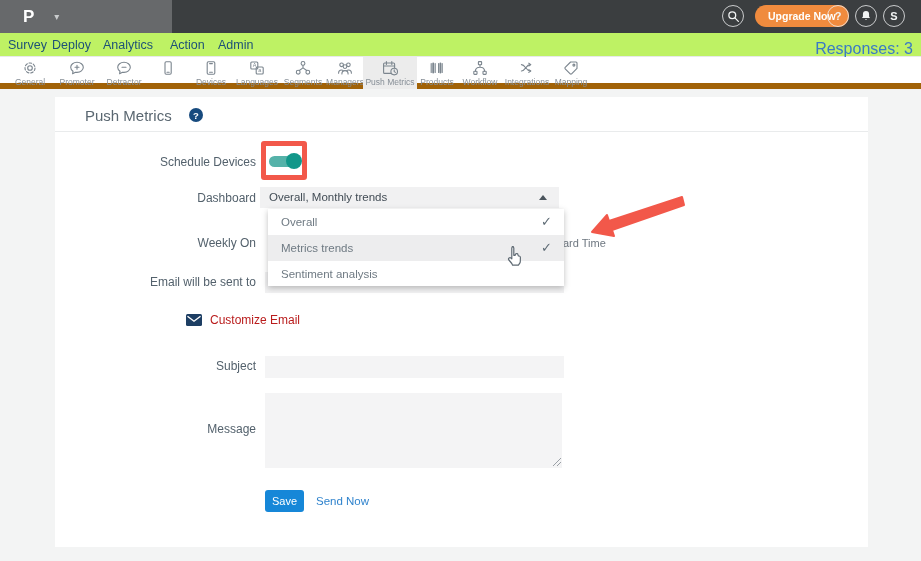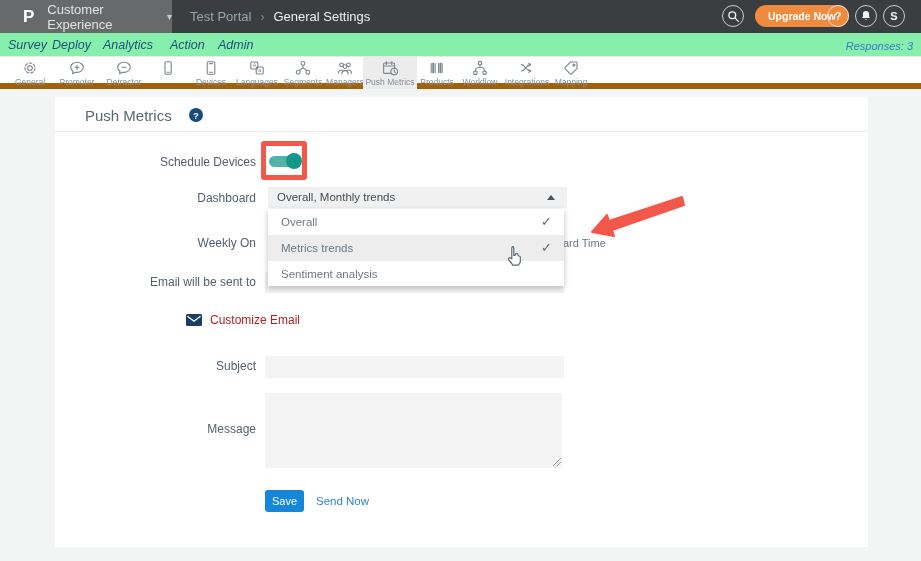--- a/index.html
+++ b/index.html
@@ -19,24 +19,24 @@
   .crumb-sep { color:#878d90; margin:0 9px; font-size:12px; }
   .crumb-page { color:#eef0f0; }
   .tb-circle { position:absolute; top:5px; width:22px; height:22px; border-radius:50%;
                border:1.5px solid rgba(236,238,239,.8); display:flex; align-items:center; justify-content:center;
                color:#f2f4f4; font-size:11px; font-weight:bold; }
   .upgrade-btn { position:absolute; left:755px; top:5px; height:22px; padding:0 13px; border-radius:11px;
                  background:#f08b3e; border:none; color:#fff; font-size:10.5px; font-weight:bold;
                  display:flex; align-items:center; font-family:"Liberation Sans",sans-serif; }
 
   
-  .navrow { position:absolute; left:0; top:33px; width:921px; height:24px; background:#86efac; border-bottom:1px solid #e7e9ea;font-style:italic; }
+  .navrow { position:absolute; left:0; top:33px; width:921px; height:24px; background:#bef264; border-bottom:1px solid #e7e9ea; }
   .nav-item { position:absolute; top:5px; font-size:12.5px; color:#1d5177; cursor:pointer; }
   .nav-item.active { padding-bottom:10px; border-bottom:2px solid #56b1d8; }
-  .responses { position:absolute; right:8px; top:7px; font-size:11px; color:#3a7ac5;padding-left:48px; }
+  .responses { position:absolute; right:8px; top:7px; font-size:16px; color:#3a7ac5;padding-left:48px; }
 
   
   .toolbar { position:absolute; left:0; top:57px; width:921px; height:32px; background:#fff; border-bottom:6px solid #a16207; }
   .tool-item { position:absolute; top:0; width:54px; height:32px; display:flex; flex-direction:column;
                align-items:center; cursor:pointer; }
   .tool-item.active { background:#ececec; }
   .tool-icon { margin-top:2px; height:18px; }
   .tool-icon svg { stroke:#7b858e; fill:none; stroke-width:1.1; stroke-linecap:round; stroke-linejoin:round; }
   .tool-label { font-size:8.5px; color:#878f97; margin-top:0px; white-space:nowrap; }
 
@@ -51,21 +51,21 @@
   .form-label { position:absolute; right:665px; font-size:12px; color:#53616c; white-space:nowrap; }
 
   
   .red-box { position:absolute; left:261px; top:141px; width:46px; height:39px;
              border:5px solid #f2584a; border-radius:3px; z-index:6; }
   .toggle { position:absolute; left:269px; top:156px; width:31px; height:11px; border-radius:6px;
             background:#55b2a9; z-index:7; cursor:pointer; }
   .toggle-knob { position:absolute; right:-2px; top:-3px; width:16px; height:16px; border-radius:50%; background:#12978a; }
 
   
-  .select-field { position:absolute; left:268px; top:187px; width:299px; height:21px; background:#f1f1f2;
+  .select-field { position:absolute; left:260px; top:187px; width:299px; height:21px; background:#f1f1f2;
                   font-size:11.5px; color:#424c55; line-height:21px; padding-left:9px; cursor:pointer; z-index:2; }
   .select-caret { position:absolute; right:12px; top:8px; width:0; height:0;
                   border-left:4px solid transparent; border-right:4px solid transparent;
                   border-bottom:5px solid #4a545c; }
   .dropdown-panel { position:absolute; left:268px; top:209px; width:296px; height:77px; background:#fff;
                     box-shadow:0 2px 6px rgba(0,0,0,.25); z-index:3; }
   .dd-row { position:relative; height:26px; line-height:26px; padding-left:13px; font-size:11.5px;
             color:#6f7a83; cursor:pointer; }
   .dd-row.hovered { background:#ededee; }
   .dd-check { position:absolute; right:12px; top:0; color:#5d6a74; font-size:13px; }
@@ -92,27 +92,21 @@
   .hand-cursor { position:absolute; left:505px; top:245px; z-index:9; pointer-events:none; }
 </style>
 </head>
 <body>
 
 <div id="app">
 
   <div class="topbar">
     <div class="topbar-left">
       <span class="logo">P</span>
-      <span class="product">Customer Experience</span>
       <span class="product-caret">▾</span>
-    </div>
-    <div class="breadcrumb">
-      <span class="crumb-portal">Test Portal</span>
-      <span class="crumb-sep">›</span>
-      <span class="crumb-page">General Settings</span>
     </div>
 
     <div class="tb-circle" style="left:722px;">
       <svg width="13" height="13" viewBox="0 0 16 16">
         <circle cx="6.5" cy="6.5" r="4.2" fill="none" stroke="#f2f4f4" stroke-width="1.6"></circle>
         <line x1="10" y1="10" x2="14" y2="14" stroke="#f2f4f4" stroke-width="1.6" stroke-linecap="round"></line>
       </svg>
     </div>
     <button class="upgrade-btn">Upgrade Now</button>
     <div class="tb-circle" style="left:827px;">

